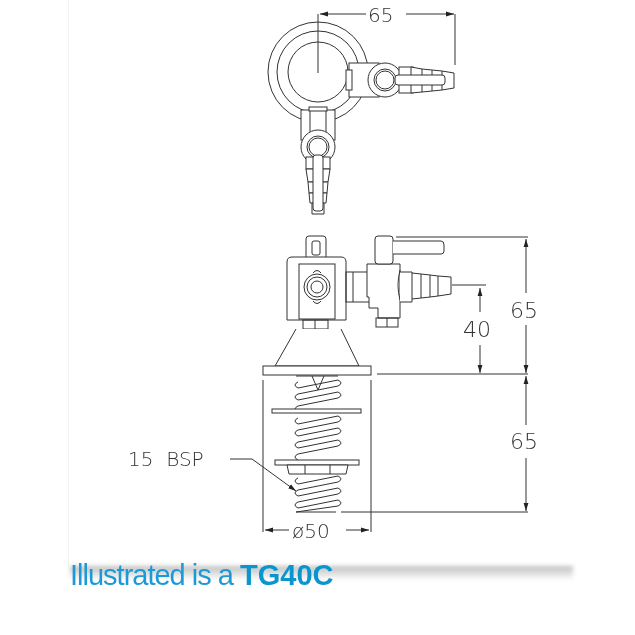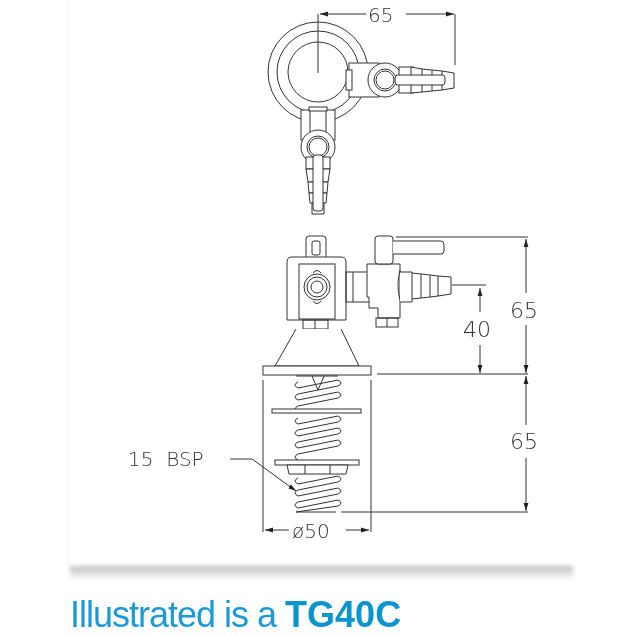--- a/index.html
+++ b/index.html
@@ -3,21 +3,21 @@
 <meta charset="utf-8">
 <style>
   html, body { margin:0; padding:0; background:#ffffff; }
   body { width:635px; height:635px; position:relative; overflow:hidden; font-family:"Liberation Sans", sans-serif; }
   .card { position:absolute; left:68px; top:0; width:505px; height:566px; background:#ffffff;
           border-left:1px solid #f2f2f2; }
   .shadow { position:absolute; left:70px; top:566px; width:503px; height:14px;
             background:linear-gradient(to bottom, #bdbdbd 0%, #d8d8d8 40%, #f4f4f4 85%, #ffffff 100%);
             filter:blur(2px); }
   svg.drawing { position:absolute; left:0; top:0; }
-  .caption { position:absolute; left:70px; top:594px; font-size:36px; color:#1d9ad6; letter-spacing:-1px;
+  .caption { position:absolute; left:70px; top:559px; font-size:29px; color:#1d9ad6; letter-spacing:-1px;
              white-space:nowrap; }
   .caption .light { font-weight:normal; }
   .caption .bold { font-weight:bold; color:#0a95cf; letter-spacing:0; }
   .dim-text { font-family:"DejaVu Sans", sans-serif; fill:#333; font-weight:200; }
 </style>
 </head>
 <body>
 
 <div class="card"></div>
 <div class="shadow"></div>

